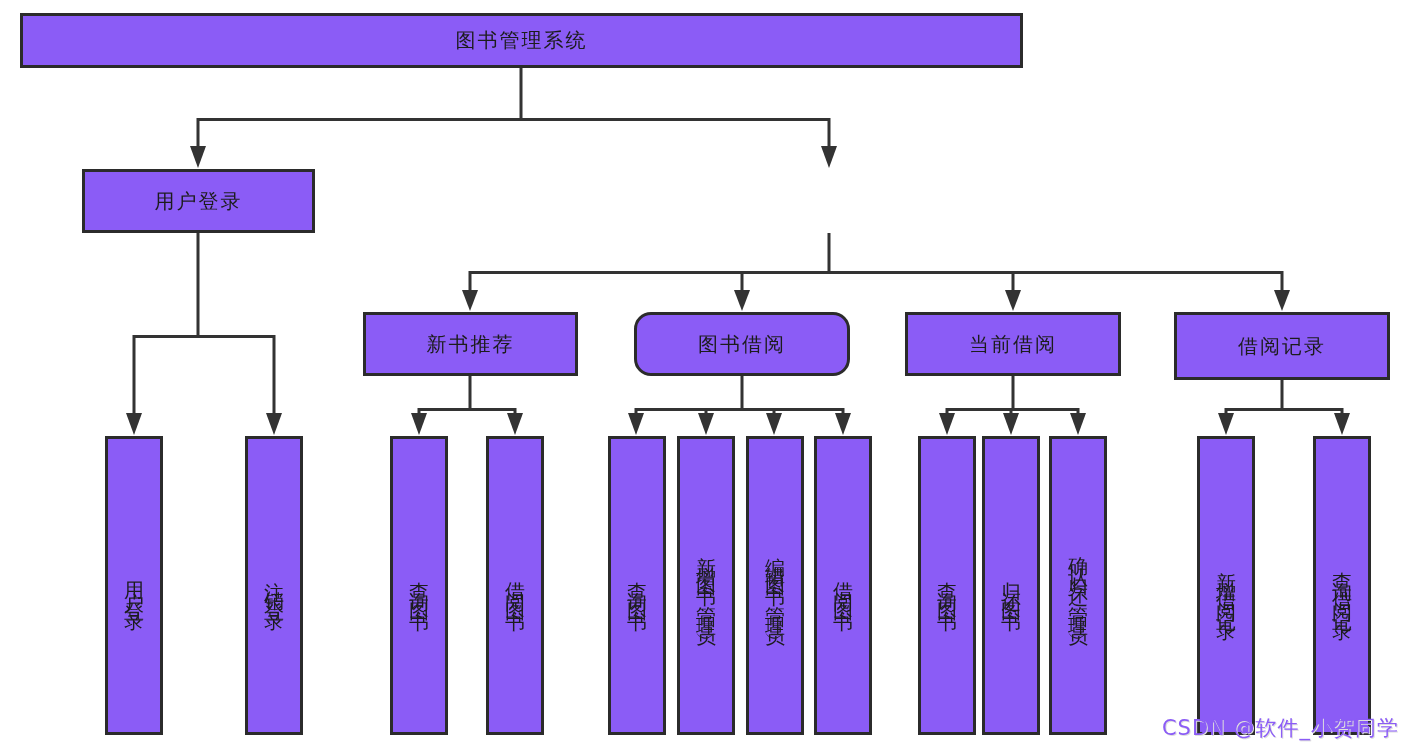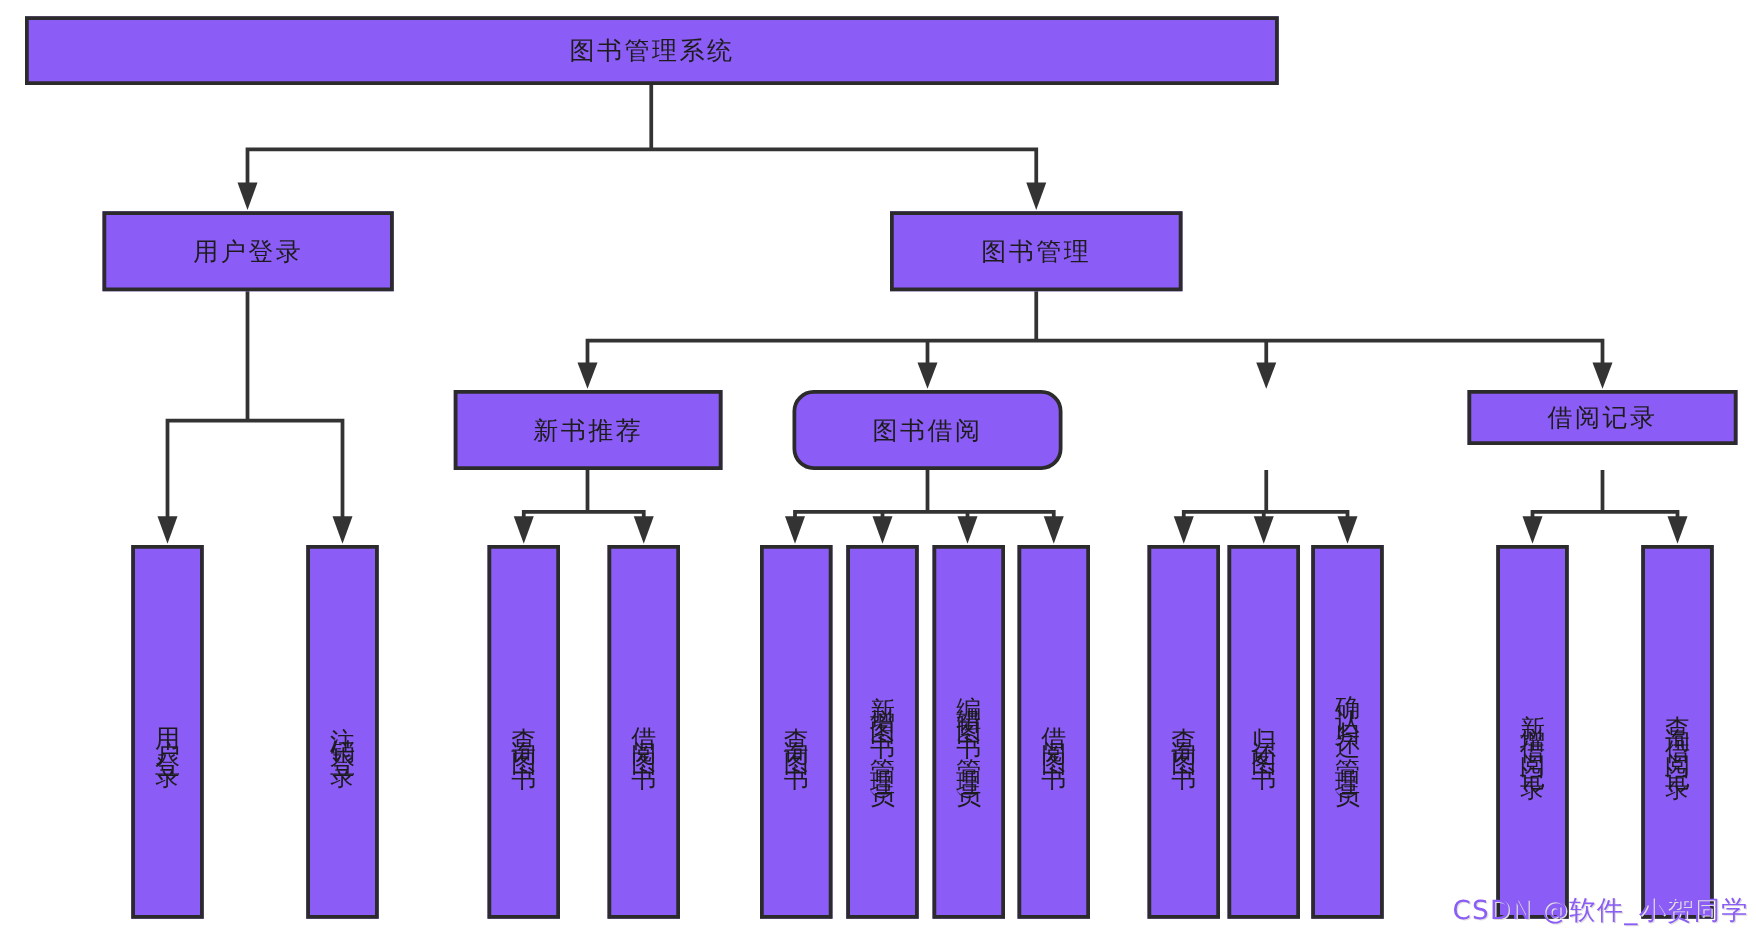--- a/index.html
+++ b/index.html
@@ -60,31 +60,31 @@
     </g>
   </svg>
 
   <div class="box hbox" style="left:20px;top:13px;width:1003px;height:55px;">
     <span>图书管理系统</span>
   </div>
 
   <div class="box hbox" style="left:82px;top:169px;width:233px;height:64px;">
     <span>用户登录</span>
   </div>
-  <div class="box hbox" style="left:712px;top:169px;width:234px;height:64px;">
-    <span>图书管理</span>
-  </div>
 
   <div class="box hbox" style="left:363px;top:312px;width:215px;height:64px;">
     <span>新书推荐</span>
   </div>
   <div class="box hbox" style="left:634px;top:312px;width:216px;height:64px;border-radius:17px;">
     <span>图书借阅</span>
   </div>
-  <div class="box hbox" style="left:1174px;top:312px;width:216px;height:44px;">
+  <div class="box hbox" style="left:905px;top:312px;width:216px;height:64px;">
+    <span>当前借阅</span>
+  </div>
+  <div class="box hbox" style="left:1174px;top:312px;width:216px;height:68px;">
     <span>借阅记录</span>
   </div>
 
   <div class="box vbox" style="left:105px;top:436px;width:58px;height:299px;">
     <span class="vtext">用户登录</span>
   </div>
   <div class="box vbox" style="left:245px;top:436px;width:58px;height:299px;">
     <span class="vtext">注销登录</span>
   </div>
 

